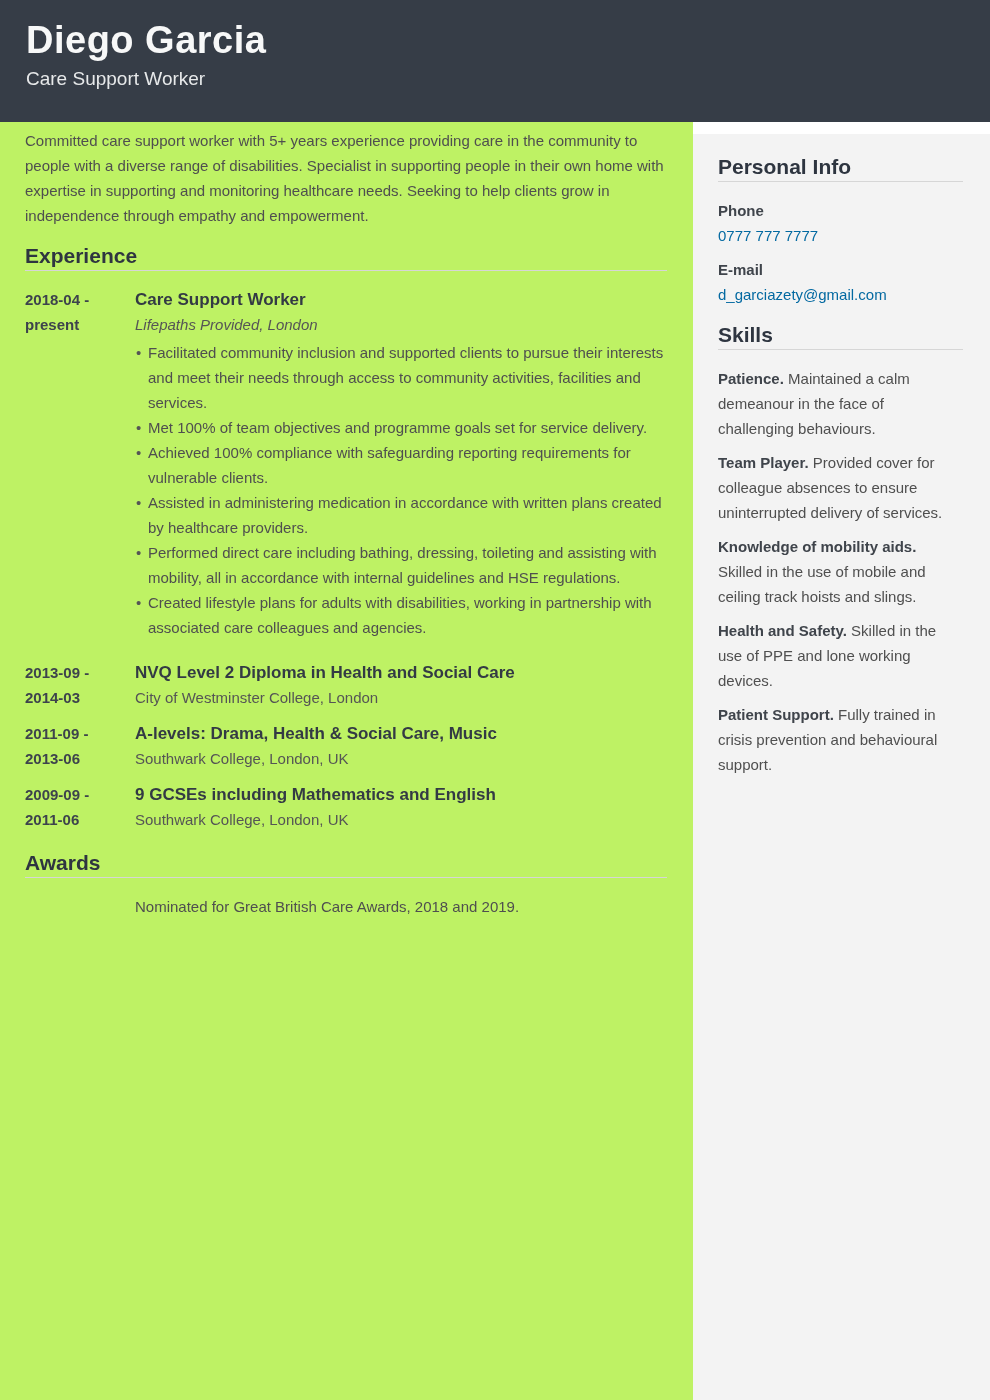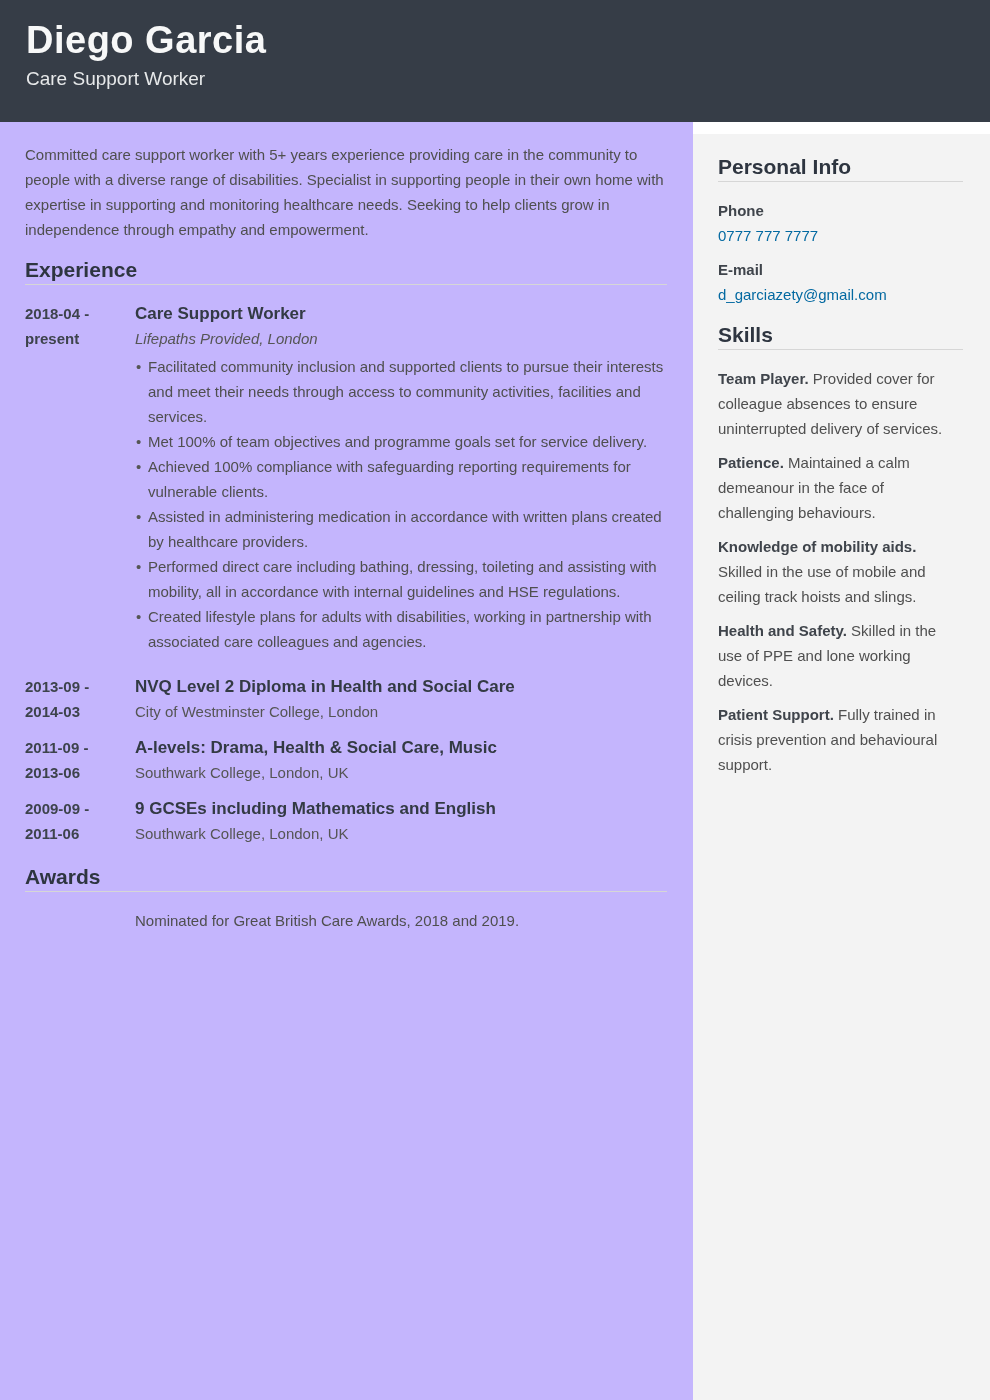--- a/index.html
+++ b/index.html
@@ -30,22 +30,22 @@
     margin:0;font-size:38px;line-height:37px;font-weight:bold;
     color:#f7f8f8;letter-spacing:0.5px;
   }
   .header .subtitle{
     margin-top:9px;font-size:19px;line-height:22px;color:#e7e9ea;
   }
   
   .columns{flex:1;display:flex;align-items:stretch;}
   .main{
     width:693px;flex-shrink:0;
-    padding:20px 26px 0 25px;
-    background:#c4b5fd;
+    padding:6px 26px 0 25px;
+    background:#bef264;
   }
   .sidebar{
     width:297px;flex-shrink:0;
     background:var(--sidebar-bg);
     padding:22px 27px 0 25px;
     margin-top:12px;
   }
   
   .section{margin-bottom:20px;}
   h2.sec-heading{
@@ -171,22 +171,22 @@
           <div class="field-value">0777 777 7777</div>
         </div>
         <div class="field">
           <div class="field-label">E-mail</div>
           <div class="field-value">d_garciazety@gmail.com</div>
         </div>
       </div>
 
       <div class="side-section">
         <h2 class="sec-heading">Skills</h2>
+        <p class="skill"><b>Patience.</b><span> Maintained a calm demeanour in the face of challenging behaviours.</span></p>
         <p class="skill"><b>Team Player.</b><span> Provided cover for colleague absences to ensure uninterrupted delivery of services.</span></p>
-        <p class="skill"><b>Patience.</b><span> Maintained a calm demeanour in the face of challenging behaviours.</span></p>
         <p class="skill"><b>Knowledge of mobility aids.</b><span> Skilled in the use of mobile and ceiling track hoists and slings.</span></p>
         <p class="skill"><b>Health and Safety.</b><span> Skilled in the use of PPE and lone working devices.</span></p>
         <p class="skill"><b>Patient Support.</b><span> Fully trained in crisis prevention and behavioural support.</span></p>
       </div>
 
     </div>
 
   </div>
 </div>
 

